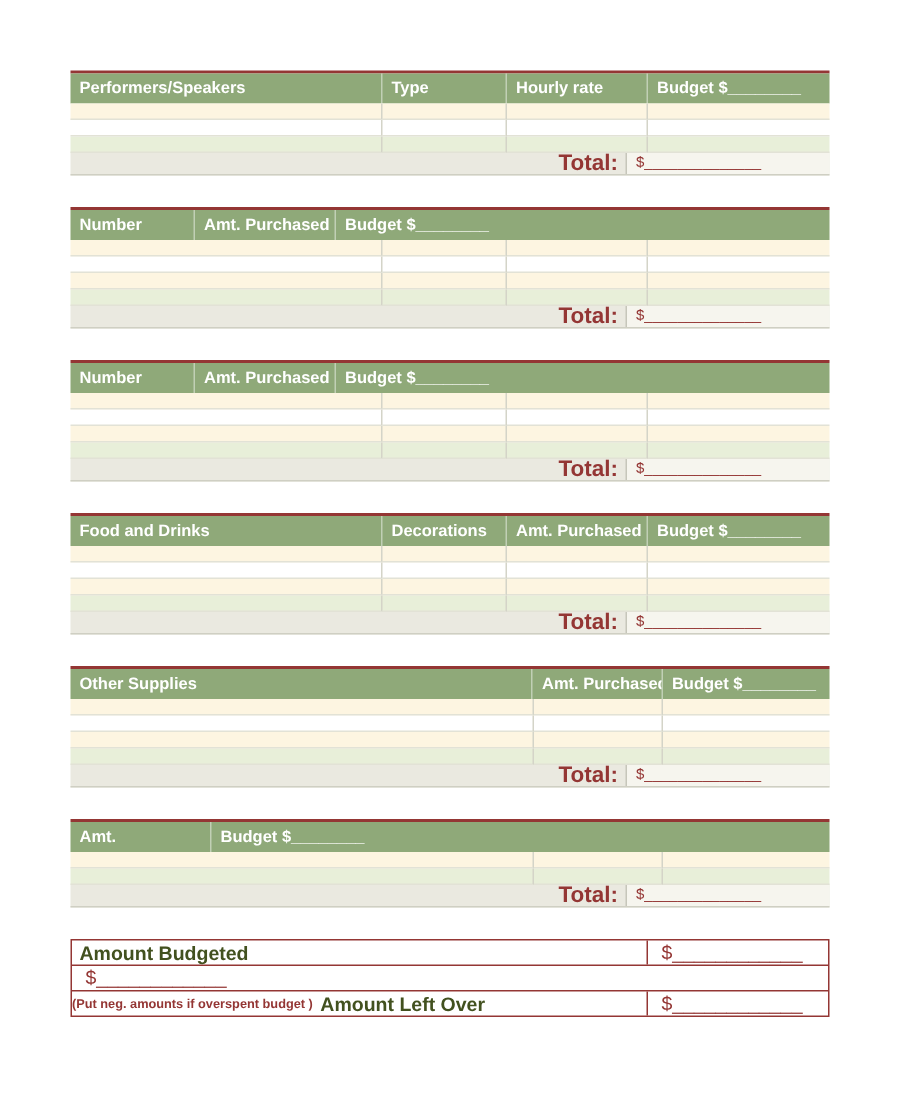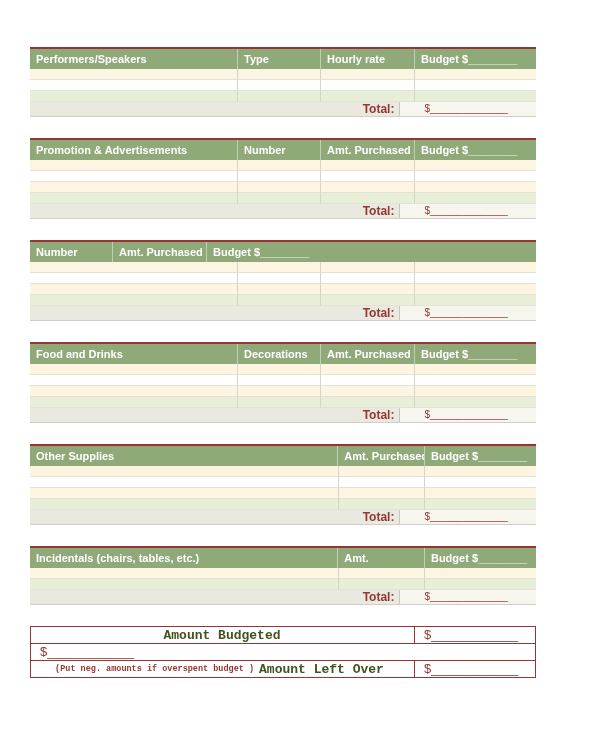--- a/index.html
+++ b/index.html
@@ -10,21 +10,21 @@
   }
   .page {
     position:relative;
     width:600px;
     height:730px;
     background:#ffffff;
     overflow:hidden;
   }
   .content {
     position:absolute;
-    left:30px;
+    left:47px;
     top:47px;
     width:506px;
   }
 
   
   .btable {
     border-top:2px solid var(--maroon,#943634);
     margin-bottom:21px;
   }
   .thead { display:flex; background:var(--header-bg,#8fa979); }
@@ -45,44 +45,43 @@
   }
   .td:last-child { border-right:none; }
   .r-cream { background:var(--row-cream,#fdf5e1); }
   .r-white { background:#ffffff; }
   .r-green { background:var(--row-green,#e8efd9); }
 
   .total-row { display:flex; background:var(--total-bg,#eae9e0); border-bottom:1px solid #cfcfc3;}
   .total-label {
     width:385px; height:14px; line-height:14px;
     text-align:right; padding-right:5px;
-    font-size:12px; font-weight:bold;
+    font-size:15px; font-weight:bold;
     color:var(--maroon,#943634);
     border-right:1px solid #c6c6ba;
   }
   .total-value {
     width:140px; height:14px; line-height:14px;
     font-size:10px; color:var(--maroon,#943634);
-    padding-left:24px; background:#f6f5ee;
+    padding-left:6px; background:#f6f5ee;
     white-space:nowrap; overflow:hidden;
   }
 
   .cA { width:208px; } .c2 { width:83px; } .c3 { width:94px; }
   .cB { width:121px; } .cWide { width:338px; }
 
   
   .summary { border:1px solid var(--maroon,#943634); margin-top:18px; }
   .srow { display:flex; border-bottom:1px solid var(--maroon,#943634); }
   .srow:last-child { border-bottom:none; }
   .s-left {
     width:384px; height:16px;
-    display:flex; justify-content:center; align-items:center; gap:5px;
+    display:flex; justify-content:flex-start; align-items:center; gap:5px;
     padding-right:6px;
     border-right:1px solid var(--maroon,#943634);
-    font-family:Liberation Mono, monospace;
   }
   .s-note { font-size:8.5px; font-weight:bold; color:var(--maroon,#943634); white-space:nowrap; }
   .s-label { font-size:13px; font-weight:bold; color:var(--label-dark,#42511f); white-space:nowrap; }
   .s-right {
     flex:1; height:16px; line-height:15px;
     font-size:13px; color:var(--maroon,#943634);
     padding-left:9px; white-space:nowrap; overflow:hidden;
   }
 </style>
 </head>
@@ -117,21 +116,20 @@
             <div class="td c3"></div>
             <div class="td cB"></div>
           </div>
           <div class="total-row">
             <div class="total-label">Total:</div>
             <div class="total-value">$______________</div>
           </div>
         </div>
         <div class="btable">
           <div class="thead">
-            <div class="th cA">Promotion &amp; Advertisements</div>
             <div class="th c2">Number</div>
             <div class="th c3">Amt. Purchased</div>
             <div class="th cB">Budget $________</div>
           </div>
           <div class="trow r-cream">
             <div class="td cA"></div>
             <div class="td c2"></div>
             <div class="td c3"></div>
             <div class="td cB"></div>
           </div>
@@ -255,21 +253,20 @@
             <div class="td c3"></div>
             <div class="td cB"></div>
           </div>
           <div class="total-row">
             <div class="total-label">Total:</div>
             <div class="total-value">$______________</div>
           </div>
         </div>
         <div class="btable">
           <div class="thead">
-            <div class="th cWide">Incidentals (chairs, tables, etc.)</div>
             <div class="th c3">Amt.</div>
             <div class="th cB">Budget $________</div>
           </div>
           <div class="trow r-cream">
             <div class="td cWide"></div>
             <div class="td c3"></div>
             <div class="td cB"></div>
           </div>
           <div class="trow r-green">
             <div class="td cWide"></div>

